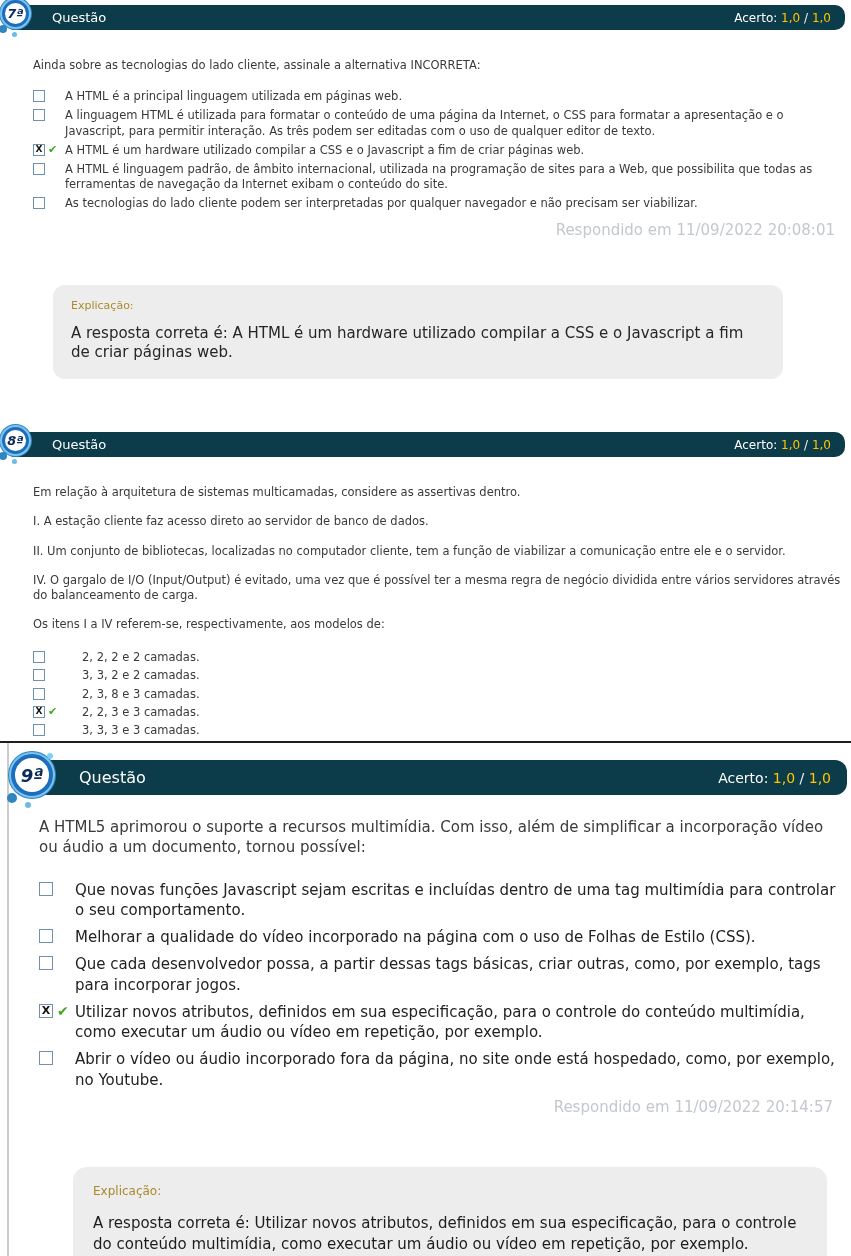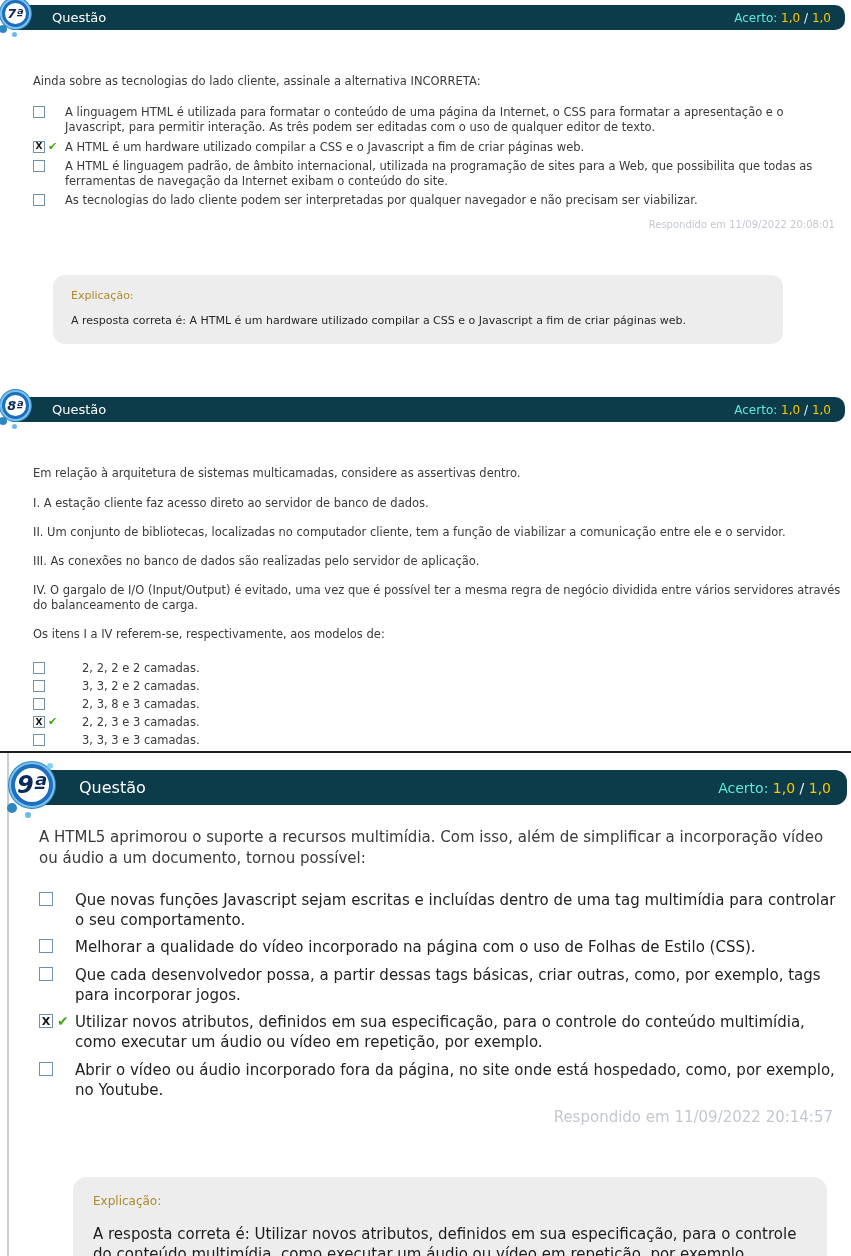--- a/index.html
+++ b/index.html
@@ -11,74 +11,74 @@
   }
 
   
   .qbar {
     background:#0c3b49; height:25px; margin:0 6px 0 10px;
     border-radius:4px 10px 10px 4px;
     display:flex; align-items:center; position:relative; padding-left:42px;
   }
   .qtitle { color:#fff; font-size:13px; }
   .score { margin-left:auto; padding-right:14px; font-size:12px; white-space:nowrap; }
-  .score-label { color:#5eead4; }
+  .score-label { color:#ffffff; }
   .score-val { color:#ffc600; font-weight:normal; }
   .score-sep { color:#e8f2f5; }
 
   
   .badge {
     position:absolute; left:-8px; top:-5px; width:27px; height:27px;
     background:#fff; border:3px solid #1d6fbe; border-radius:50%;
     box-shadow:0 0 0 2px #7cc4ef, 0 0 0 3px #2e86c1;
     display:flex; align-items:center; justify-content:center;
     font-weight:bold; font-style:italic; font-size:13px; color:#0d2b5a; z-index:2;
   }
   .bub { position:absolute; border-radius:50%; background:#2e86c1; }
   .bub.b1 { width:8px; height:8px; left:-6px; bottom:-9px; background:#2e86c1; }
   .bub.b2 { width:5px; height:5px; left:7px;  bottom:-13px; background:#6fb9e8; }
   .bub.b3 { width:6px; height:6px; right:-4px; top:-5px; background:#7ed0f5; }
 
   
-  .qbody { padding:44px 10px 0 33px; font-size:11.5px; line-height:1.32; color:#3a3a3a; }
+  .qbody { padding:28px 10px 0 33px; font-size:11.5px; line-height:1.32; color:#3a3a3a; }
   .qbody p.prompt { margin-bottom:14px; color:#3a3a3a; }
   .opts { margin-top:16px; }
   .opt { display:flex; align-items:flex-start; margin-bottom:4px; }
   .chkcol { width:32px; flex:0 0 32px; display:flex; align-items:flex-start; gap:3px; padding-top:1px; }
   .chk {
     width:12px; height:12px; flex:0 0 12px; border:1px solid #7090b0; background:#fff;
     display:inline-flex; align-items:center; justify-content:center;
     font-size:9px; font-weight:bold; color:#111; line-height:1;
   }
   .tick { color:#43a81e; font-size:11px; line-height:1; }
   .otext { flex:1; }
 
-  .answered { text-align:right; color:#c3c8ce; font-size:10px; margin-top:10px; padding-right:6px; }
+  .answered { text-align:right; color:#c3c8ce; font-size:15px; margin-top:10px; padding-right:6px; }
 
   .explain {
     background:#ededee; border-radius:12px;
     margin:44px 58px 0 20px; padding:14px 18px 16px;
   }
   .explain-title { color:#ab8a2c; font-size:11px; margin-bottom:10px; }
-  .explain p { color:#262626; font-size:11px; }
+  .explain p { color:#262626; font-size:15px; }
 
   
   .q7 { padding-top:5px; margin-bottom:53px;border-radius:18px; }
   .q8 { }
   .q8 .chkcol { width:42px; flex-basis:42px; }
   .q8 .opts { margin-top:18px; }
   .q8 .opt { margin-bottom:3px;gap:7px; }
 
   
   .zoom-section { border-top:2px solid #1f1f1f; }
   .zoom-inner { border-left:2px solid #cccccc; margin-left:7px; padding-top:17px; min-height:515px; }
   .q9 .qbar { height:35px; margin:0 4px 0 14px; border-radius:5px 12px 12px 5px; padding-left:56px; }
   .q9 .qtitle { font-size:16px; }
   .q9 .score { font-size:14px; padding-right:16px; }
-  .q9 .badge { width:42px; height:42px; left:-12px; top:-6px; font-size:24px; border-width:4px; }
+  .q9 .badge { width:42px; height:42px; left:-12px; top:-6px; font-size:18px; border-width:4px; }
   .q9 .bub.b1 { width:10px; height:10px; left:-8px; bottom:-11px; }
   .q9 .bub.b2 { width:6px; height:6px; left:10px; bottom:-16px; }
   .q9 .qbody { padding:22px 12px 0 30px; font-size:15px; line-height:1.35; color:#222; }
   .q9 .opts { margin-top:22px; }
   .q9 .opt { margin-bottom:7px; }
   .q9 .chkcol { width:36px; flex-basis:36px; gap:4px; padding-top:2px; }
   .q9 .chk { width:14px; height:14px; flex-basis:14px; font-size:11px; }
   .q9 .tick { font-size:14px; }
   .q9 .answered { font-size:15px; margin-top:2px; }
   .q9 .explain { margin:50px 12px 0 34px; border-radius:14px; padding:16px 20px 20px; }
@@ -103,20 +103,26 @@
       <span class="score-val">1,0</span>
     </span>
   </header>
   <div class="qbody">
     <p class="prompt">Ainda sobre as tecnologias do lado cliente, assinale a alternativa INCORRETA:</p>
     <div class="opts">
       <div class="opt">
         <span class="chkcol">
             <span class="chk"></span>
           </span>
+        <span class="otext">A HTML é a principal linguagem utilizada em páginas web.</span>
+      </div>
+      <div class="opt">
+        <span class="chkcol">
+            <span class="chk"></span>
+          </span>
         <span class="otext">A linguagem HTML é utilizada para formatar o conteúdo de uma página da Internet, o CSS para formatar a apresentação e o Javascript, para permitir interação. As três podem ser editadas com o uso de qualquer editor de texto.</span>
       </div>
       <div class="opt">
         <span class="chkcol">
           <span class="chk">X</span>
           <span class="tick">✔</span>
         </span>
         <span class="otext">A HTML é um hardware utilizado compilar a CSS e o Javascript a fim de criar páginas web.</span>
       </div>
       <div class="opt">
@@ -152,21 +158,20 @@
       <span class="score-label">Acerto:</span>
       <span class="score-val">1,0</span>
       <span class="score-sep">/</span>
       <span class="score-val">1,0</span>
     </span>
   </header>
   <div class="qbody">
     <p class="prompt">Em relação à arquitetura de sistemas multicamadas, considere as assertivas dentro.</p>
     <p class="prompt">I. A estação cliente faz acesso direto ao servidor de banco de dados.</p>
     <p class="prompt">II. Um conjunto de bibliotecas, localizadas no computador cliente, tem a função de viabilizar a comunicação entre ele e o servidor.</p>
-    <p class="prompt">III. As conexões no banco de dados são realizadas pelo servidor de aplicação.</p>
     <p class="prompt">IV. O gargalo de I/O (Input/Output) é evitado, uma vez que é possível ter a mesma regra de negócio dividida entre vários servidores através do balanceamento de carga.</p>
     <p class="prompt">Os itens I a IV referem-se, respectivamente, aos modelos de:</p>
     <div class="opts">
       <div class="opt">
         <span class="chkcol">
             <span class="chk"></span>
           </span>
         <span class="otext">2, 2, 2 e 2 camadas.</span>
       </div>
       <div class="opt">

